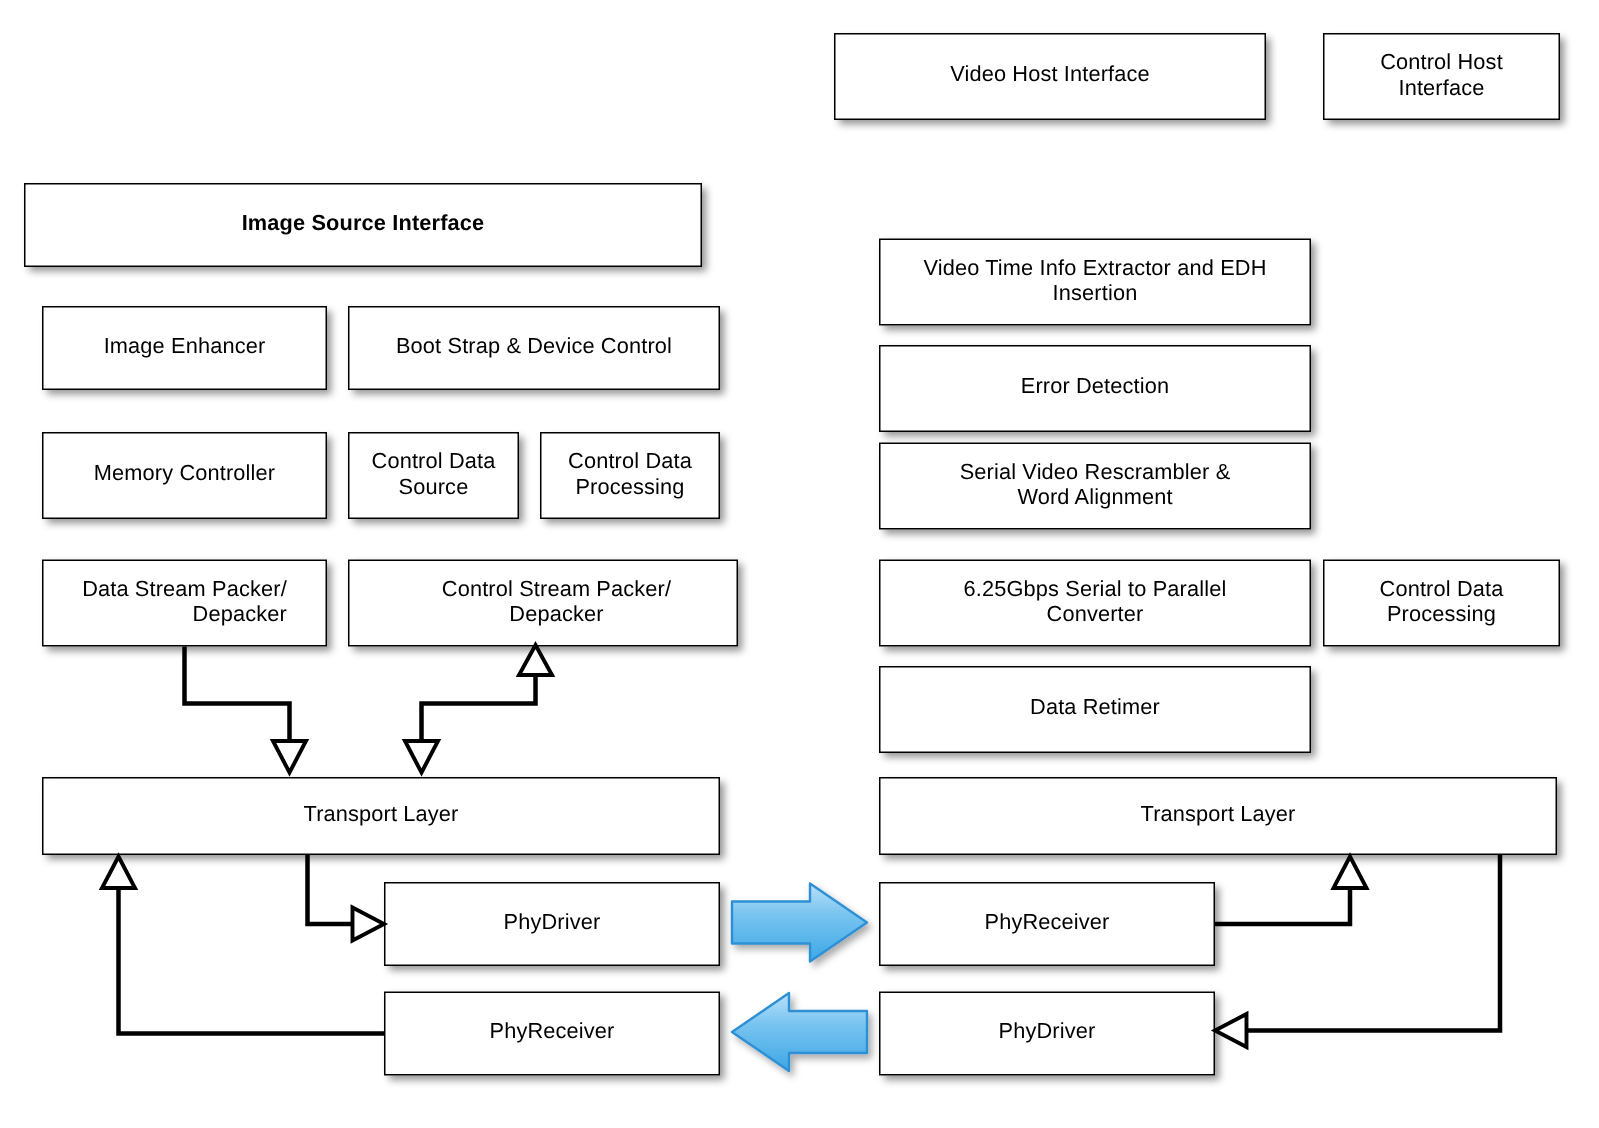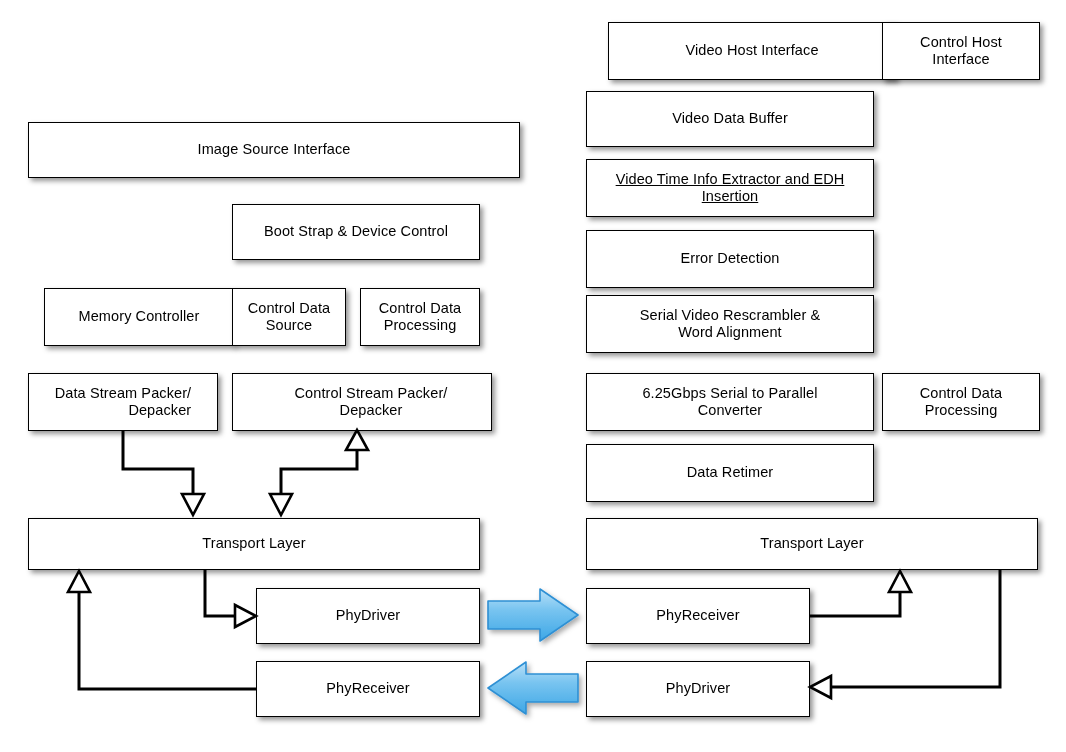--- a/index.html
+++ b/index.html
@@ -92,30 +92,33 @@
       </filter>
     </defs>
     <g filter="url(#softShadow)">
       <path d="M488,601 L540,601 L540,589 L578,615 L540,641 L540,629 L488,629 Z" fill="url(#blueGradRight)" stroke="#2f90d4" stroke-width="1.6" stroke-linejoin="round"></path>
     </g>
     <g filter="url(#softShadow)">
       <path d="M578,674 L526,674 L526,662 L488,688 L526,714 L526,702 L578,702 Z" fill="url(#blueGradLeft)" stroke="#2f90d4" stroke-width="1.6" stroke-linejoin="round"></path>
     </g>
   </svg>
 
-  <div class="node" style="left:28px; top:122px; width:492px; height:56px;">
+  <div class="node" style="left:16px; top:122px; width:452px; height:56px;font-weight:bold;">
     <span class="lbl">Image Source Interface</span>
   </div>
 
+  <div class="node" style="left:28px; top:204px; width:190px; height:56px;">
+    <span class="lbl">Image Enhancer</span>
+  </div>
 
   <div class="node" style="left:232px; top:204px; width:248px; height:56px;text-align:right;">
     <span class="lbl">Boot Strap &amp; Device Control</span>
   </div>
 
-  <div class="node" style="left:28px; top:288px; width:190px; height:58px;margin-left:16px;">
+  <div class="node" style="left:28px; top:288px; width:190px; height:58px;">
     <span class="lbl">Memory Controller</span>
   </div>
 
   <div class="node" style="left:232px; top:288px; width:114px; height:58px;">
     <span class="lbl">Control Data
 Source</span>
   </div>
 
   <div class="node" style="left:360px; top:288px; width:120px; height:58px;">
     <span class="lbl">Control Data
@@ -137,34 +140,31 @@
   </div>
 
   <div class="node" style="left:256px; top:588px; width:224px; height:56px;">
     <span class="lbl">PhyDriver</span>
   </div>
 
   <div class="node" style="left:256px; top:661px; width:224px; height:56px;">
     <span class="lbl">PhyReceiver</span>
   </div>
 
-  <div class="node" style="left:608px; top:22px; width:288px; height:58px;">
+  <div class="node" style="left:556px; top:22px; width:288px; height:58px;">
     <span class="lbl">Video Host Interface</span>
   </div>
 
   <div class="node" style="left:882px; top:22px; width:158px; height:58px;">
     <span class="lbl">Control Host
 Interface</span>
   </div>
 
-  <div class="node" style="left:586px; top:91px; width:288px; height:56px;">
-    <span class="lbl">Video Data Buffer</span>
-  </div>
-
-  <div class="node" style="left:586px; top:159px; width:288px; height:58px;text-decoration:underline;">
+
+  <div class="node" style="left:586px; top:159px; width:288px; height:58px;">
     <span class="lbl">Video Time Info Extractor and EDH
 Insertion</span>
   </div>
 
   <div class="node" style="left:586px; top:230px; width:288px; height:58px;">
     <span class="lbl">Error Detection</span>
   </div>
 
   <div class="node" style="left:586px; top:295px; width:288px; height:58px;">
     <span class="lbl">Serial Video Rescrambler &amp;

